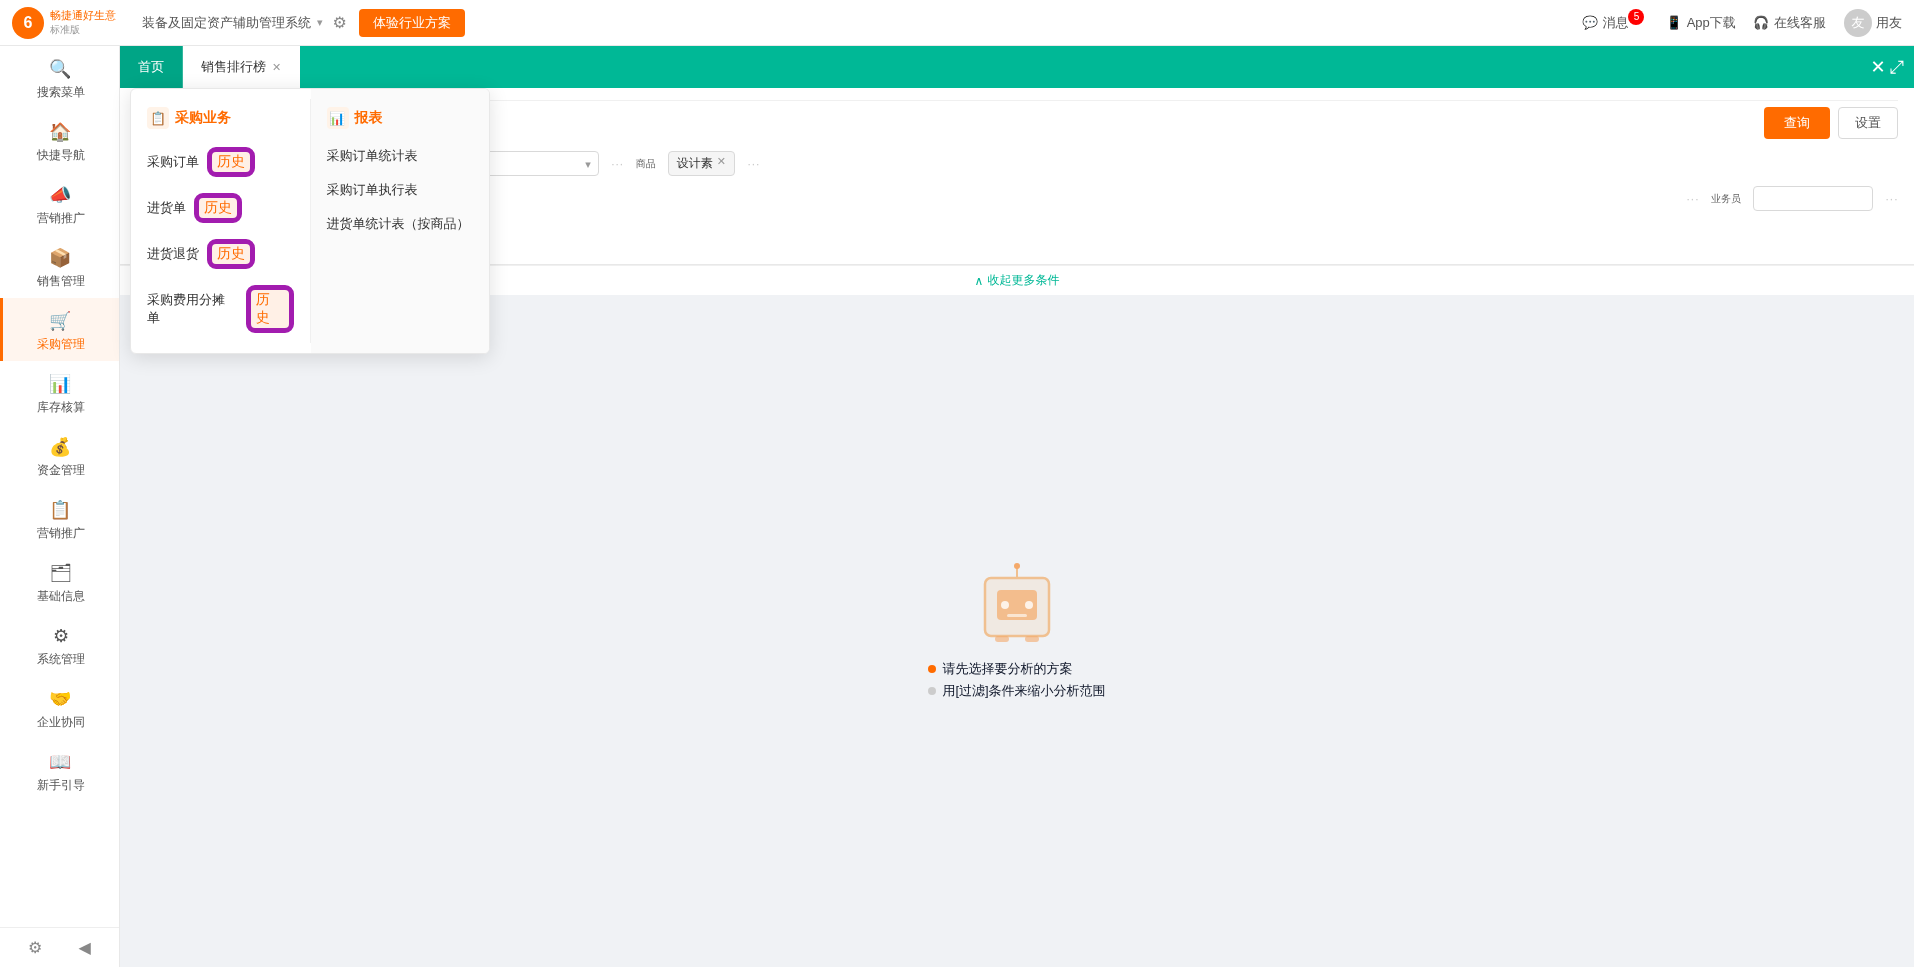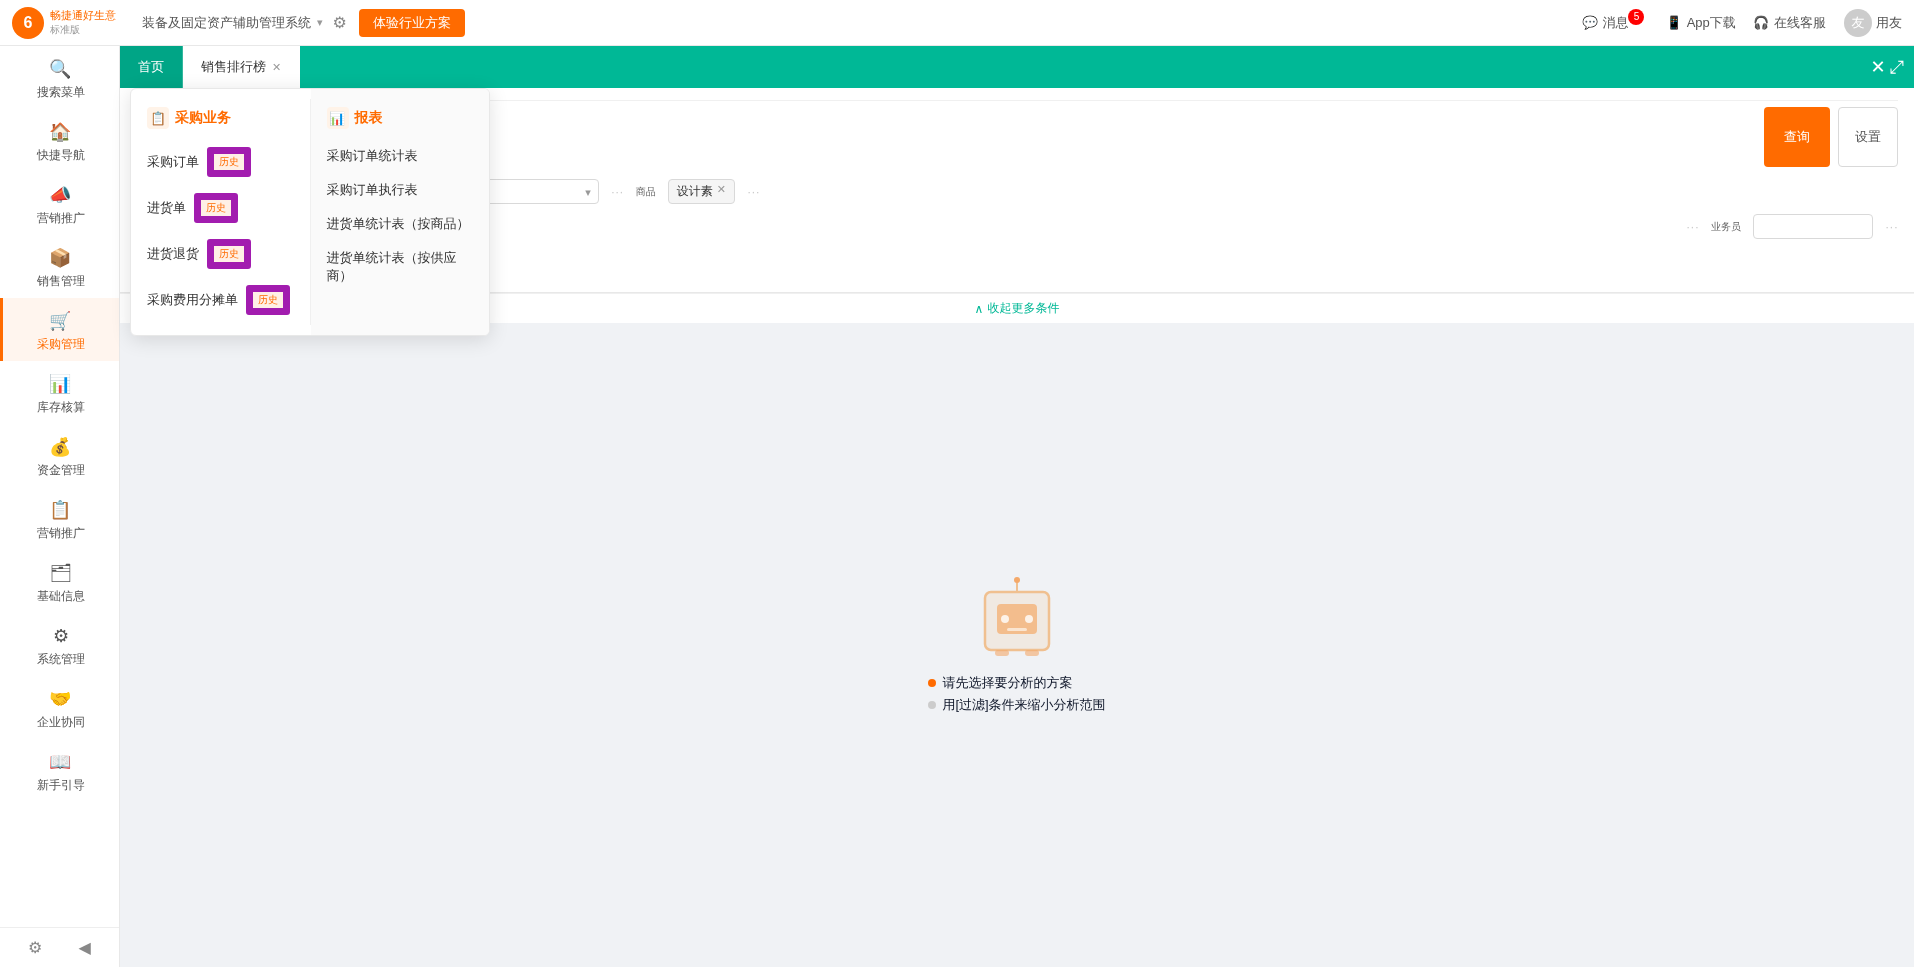--- a/index.html
+++ b/index.html
@@ -142,21 +142,21 @@
       background: #f5f5f5; border: 1px solid #d9d9d9; border-radius: 4px;
       padding: 3px 8px; font-size: 12px; display: inline-flex; gap: 4px;
     }
     .filter-tag .remove { cursor: pointer; color: #999; font-size: 11px; }
     .btn-query {
       background: #ff6b00; color: #fff; border: none; border-radius: 4px;
       padding: 6px 20px; cursor: pointer; font-size: 13px;
     }
     .btn-setting {
       border: 1px solid #d9d9d9; background: #fff; color: #555; border-radius: 4px;
-      padding: 20px 16px; cursor: pointer; font-size: 13px;
+      padding: 6px 16px; cursor: pointer; font-size: 13px;
     }
     .filter-toolbar {
       display: flex; align-items: center; gap: 14px; padding: 6px 0 2px;
       border-top: 1px solid #f0f0f0; margin-top: 0;
     }
     .filter-toolbar-btn {
       color: #666; cursor: pointer; font-size: 12px; display: flex; align-items: center; gap: 3px;
     }
     .collapse-bar {
       display: flex; align-items: center; justify-content: center;
@@ -203,22 +203,22 @@
       font-size: 13px;
     }
     .dropdown-divider-v {
       width: 1px; background: #f0f0f0; margin: 10px 0;
     }
     .dropdown-item {
       display: flex; align-items: center; gap: 8px;
       padding: 8px 16px; cursor: pointer; color: #333; font-size: 13px;
     }
     .dropdown-item-badge {
-      background: #fff0e6; color: #ff6b00; border: 7px solid #a21caf;
-      border-radius: 3px; padding: 1px 5px; font-size: 10px;
+      background: #fff0e6; color: #ff6b00; border: 5px solid #a21caf;
+      border-radius: 9px; padding: 1px 5px; font-size: 14px;
     }
     .dropdown-right-col {
       background: #fafafa; flex: 1; padding: 12px 0;
     }
   </style>
 </head>
 <body>
 
 <div class="top-bar">
   <div class="top-bar-logo">
@@ -476,17 +476,14 @@
     </div>
     <div class="dropdown-item">
       <span>采购订单统计表</span>
     </div>
     <div class="dropdown-item">
       <span>采购订单执行表</span>
     </div>
     <div class="dropdown-item">
       <span>进货单统计表（按商品）</span>
     </div>
-    <div class="dropdown-item">
-      <span>进货单统计表（按供应商）</span>
-    </div>
   </div>
 </div>
 
 </body></html>

